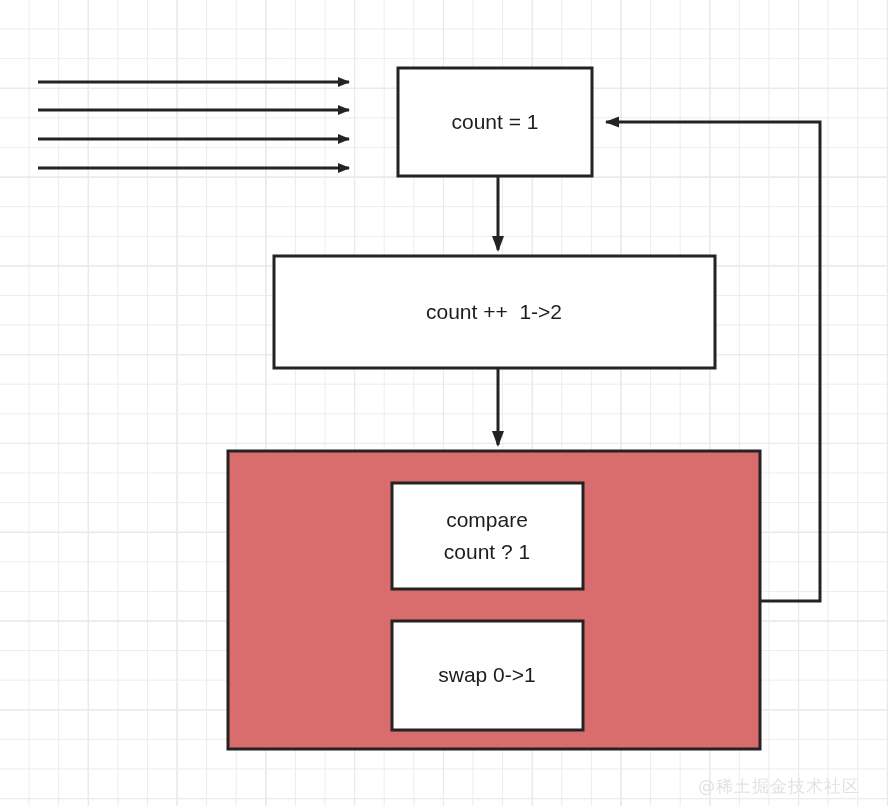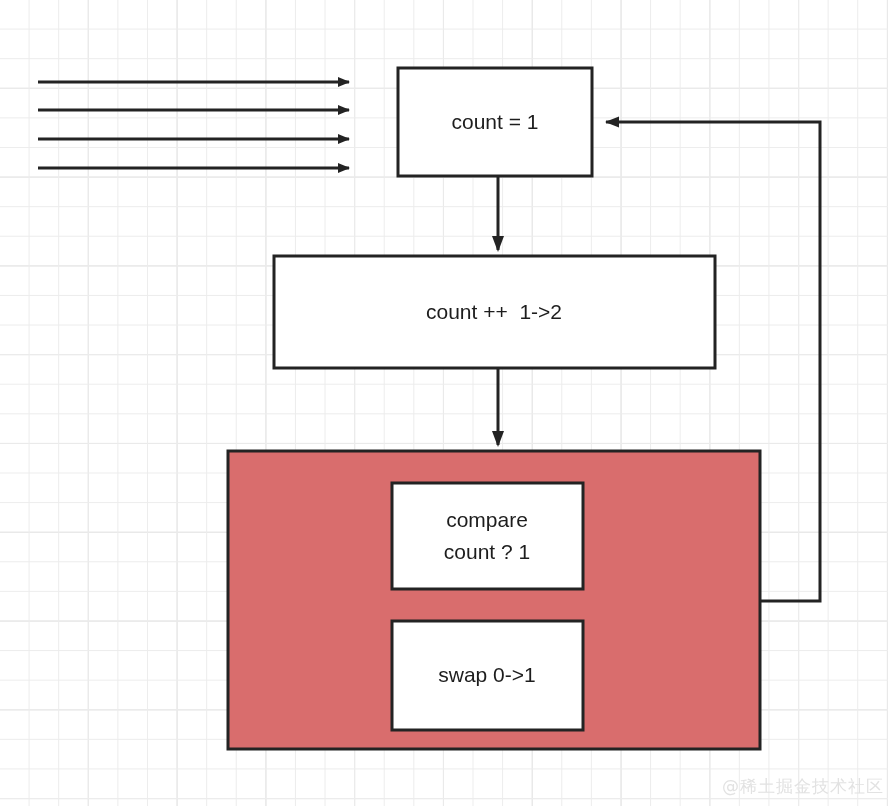--- a/index.html
+++ b/index.html
@@ -46,21 +46,21 @@
     font-family: "Liberation Sans", sans-serif;
     font-size: 21px;
     fill: #1d1d1d;
     text-anchor: middle;
     dominant-baseline: middle;
     white-space: pre;
   }
 
   .watermark {
     position: absolute;
-    right: 4px;
+    right: 28px;
     bottom: 8px;
     font-family: "DejaVu Sans", sans-serif;
     font-size: 17px;
     color: #e2e2e2;
     letter-spacing: 1px;
     user-select: none;
   }
 </style>
 </head>
 <body>

